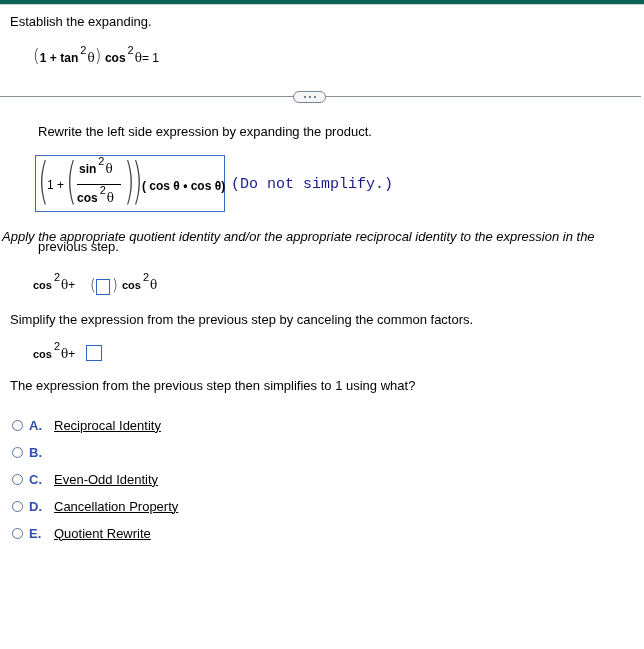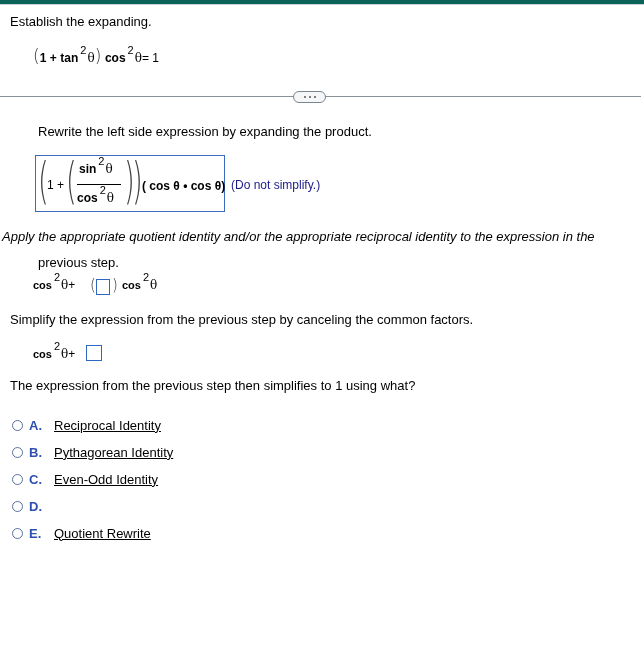--- a/index.html
+++ b/index.html
@@ -68,24 +68,24 @@
     <span class="math">sin</span><span class="sup">2</span><span class="theta">θ</span>
   </div>
   <div class="frac-line" style="left:41px; top:28px; width:44px;"></div>
   <div class="abs" style="left:41px; top:34px; white-space:nowrap;">
     <span class="math">cos</span><span class="sup">2</span><span class="theta">θ</span>
   </div>
   <span class="bigparen" style="left:88px; top:-4px; font-size:50px; transform:scaleX(0.55); transform-origin:left;">)</span>
   <span class="bigparen" style="left:96px; top:-4px; font-size:50px; transform:scaleX(0.55); transform-origin:left;">)</span>
   <span class="abs math" style="left:106px; top:23px; white-space:nowrap;">( cos θ • cos θ)</span>
 </div>
-<div class="abs p note" style="left:231px; top:177px; font-size:12px;">(Do not simplify.)</div>
+<div class="abs p note" style="left:231px; top:177px; font-size:15px;font-family:Liberation Mono, monospace;">(Do not simplify.)</div>
 
 <div class="abs p" style="left:2px; top:229px;font-style:italic;">Apply the appropriate quotient identity and/or the appropriate reciprocal identity to the expression in the</div>
-<div class="abs p" style="left:10px; top:255px;padding-left:28px;">previous step.</div>
+<div class="abs p" style="left:10px; top:239px;padding-left:28px;">previous step.</div>
 
 <div class="abs" style="left:33px; top:277px; height:22px; white-space:nowrap;">
   <span class="math" style="font-size:11px;">cos</span><span class="sup">2</span><span class="theta">θ</span><span style="font-size:12px;">+</span>
 </div>
 <span class="abs paren" style="left:90px; top:276px; font-size:15px;">(</span>
 <div class="input-box" style="left:96px; top:279px; width:14px; height:16px;"></div>
 <span class="abs paren" style="left:112px; top:276px; font-size:15px;">)</span>
 <div class="abs" style="left:122px; top:277px; white-space:nowrap;">
   <span class="math" style="font-size:11px;">cos</span><span class="sup">2</span><span class="theta">θ</span>
 </div>
@@ -99,28 +99,28 @@
 <div class="abs p" style="left:10px; top:378px;text-align:right;">The expression from the previous step then simplifies to 1 using what?</div>
 
 <div class="radio-row" style="top:416px;">
   <span class="radio"></span>
   <span class="radio-letter">A.</span>
   <span class="radio-label">Reciprocal Identity</span>
 </div>
 <div class="radio-row" style="top:443px;">
   <span class="radio"></span>
   <span class="radio-letter">B.</span>
-  <span class="radio-label">Pythagorean Identity</span>
 </div>
 <div class="radio-row" style="top:470px;">
   <span class="radio"></span>
   <span class="radio-letter">C.</span>
   <span class="radio-label">Even-Odd Identity</span>
 </div>
 <div class="radio-row" style="top:497px;">
   <span class="radio"></span>
   <span class="radio-letter">D.</span>
+  <span class="radio-label">Cancellation Property</span>
 </div>
 <div class="radio-row" style="top:524px;">
   <span class="radio"></span>
   <span class="radio-letter">E.</span>
   <span class="radio-label">Quotient Rewrite</span>
 </div>
 
 </body></html>

